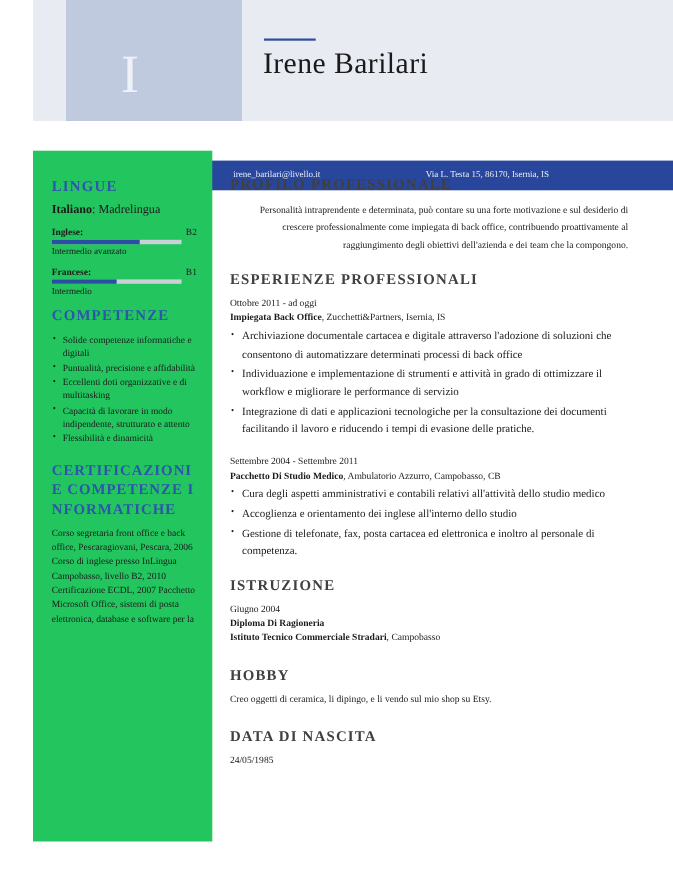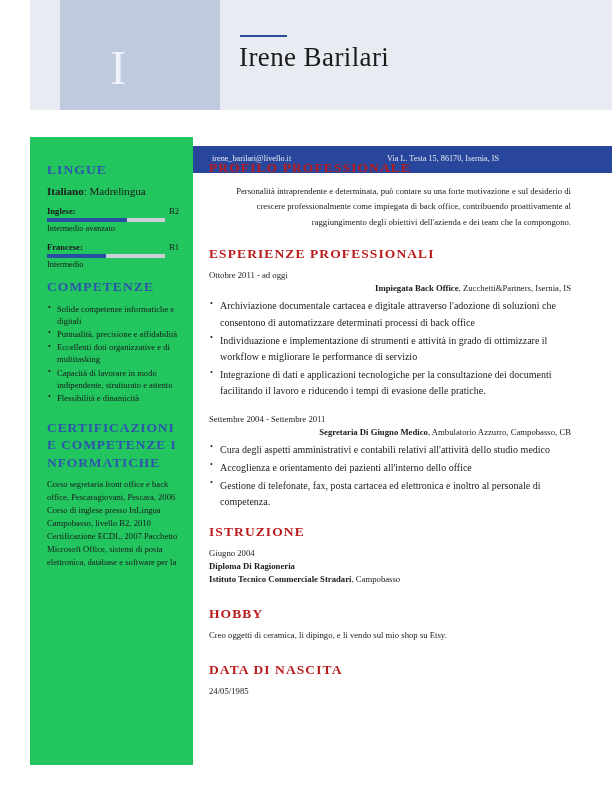--- a/index.html
+++ b/index.html
@@ -177,21 +177,21 @@
   
   .main {
     position: absolute;
     left: 209px; top: 160px;
     width: 362px;
   }
   .main-head {
     font-family: "Liberation Serif", serif;
     font-weight: bold;
     font-size: 13.5px;
-    color: #b91c1c;
+    color: #404040;
     letter-spacing: 1.1px;
     margin: 0 0 8px 0;
   }
   .para {
     font-family: "Liberation Serif", serif;
     font-size: 8.7px;
     line-height: 1.78;
     color: #1a1a1a;
     margin: 0 0 16px 0;
     text-align: right;
@@ -200,21 +200,20 @@
     font-family: "Liberation Serif", serif;
     font-size: 8.7px;
     color: #1a1a1a;
     margin: 0 0 3px 0;
   }
   .job-title {
     font-family: "Liberation Serif", serif;
     font-size: 8.7px;
     color: #1a1a1a;
     margin: 0 0 5px 0;
-    text-align: right;
   }
   .job-title b { font-weight: bold; }
   .duties {
     list-style: none;
     margin: 0 0 14px 0;
     padding: 0;
   }
   .duties li {
     position: relative;
     padding-left: 11px;
@@ -316,24 +315,24 @@
       <div class="job-title"><b>Impiegata Back Office</b><span>, Zucchetti&amp;Partners, Isernia, IS</span></div>
       <ul class="duties">
         <li>Archiviazione documentale cartacea e digitale attraverso l'adozione di soluzioni che consentono di automatizzare determinati processi di back office</li>
         <li>Individuazione e implementazione di strumenti e attività in grado di ottimizzare il workflow e migliorare le performance di servizio</li>
         <li>Integrazione di dati e applicazioni tecnologiche per la consultazione dei documenti facilitando il lavoro e riducendo i tempi di evasione delle pratiche.</li>
       </ul>
     </div>
 
     <div>
       <div class="job-date">Settembre 2004 - Settembre 2011</div>
-      <div class="job-title"><b>Segretaria Di Giugno Medico</b><span>, Ambulatorio Azzurro, Campobasso, CB</span></div>
+      <div class="job-title"><b>Pacchetto Di Studio Medico</b><span>, Ambulatorio Azzurro, Campobasso, CB</span></div>
       <ul class="duties">
         <li>Cura degli aspetti amministrativi e contabili relativi all'attività dello studio medico</li>
-        <li>Accoglienza e orientamento dei pazienti all'interno dello office</li>
+        <li>Accoglienza e orientamento dei inglese all'interno dello studio</li>
         <li>Gestione di telefonate, fax, posta cartacea ed elettronica e inoltro al personale di competenza.</li>
       </ul>
     </div>
 
     <div class="main-head" style="margin-top:14px">ISTRUZIONE</div>
     <div class="edu-line">Giugno 2004</div>
     <div class="edu-line"><b>Diploma Di Ragioneria</b></div>
     <div class="edu-line"><b>Istituto Tecnico Commerciale Stradari</b><span>, Campobasso</span></div>
 
     <div class="main-head" style="margin-top:22px">HOBBY</div>

